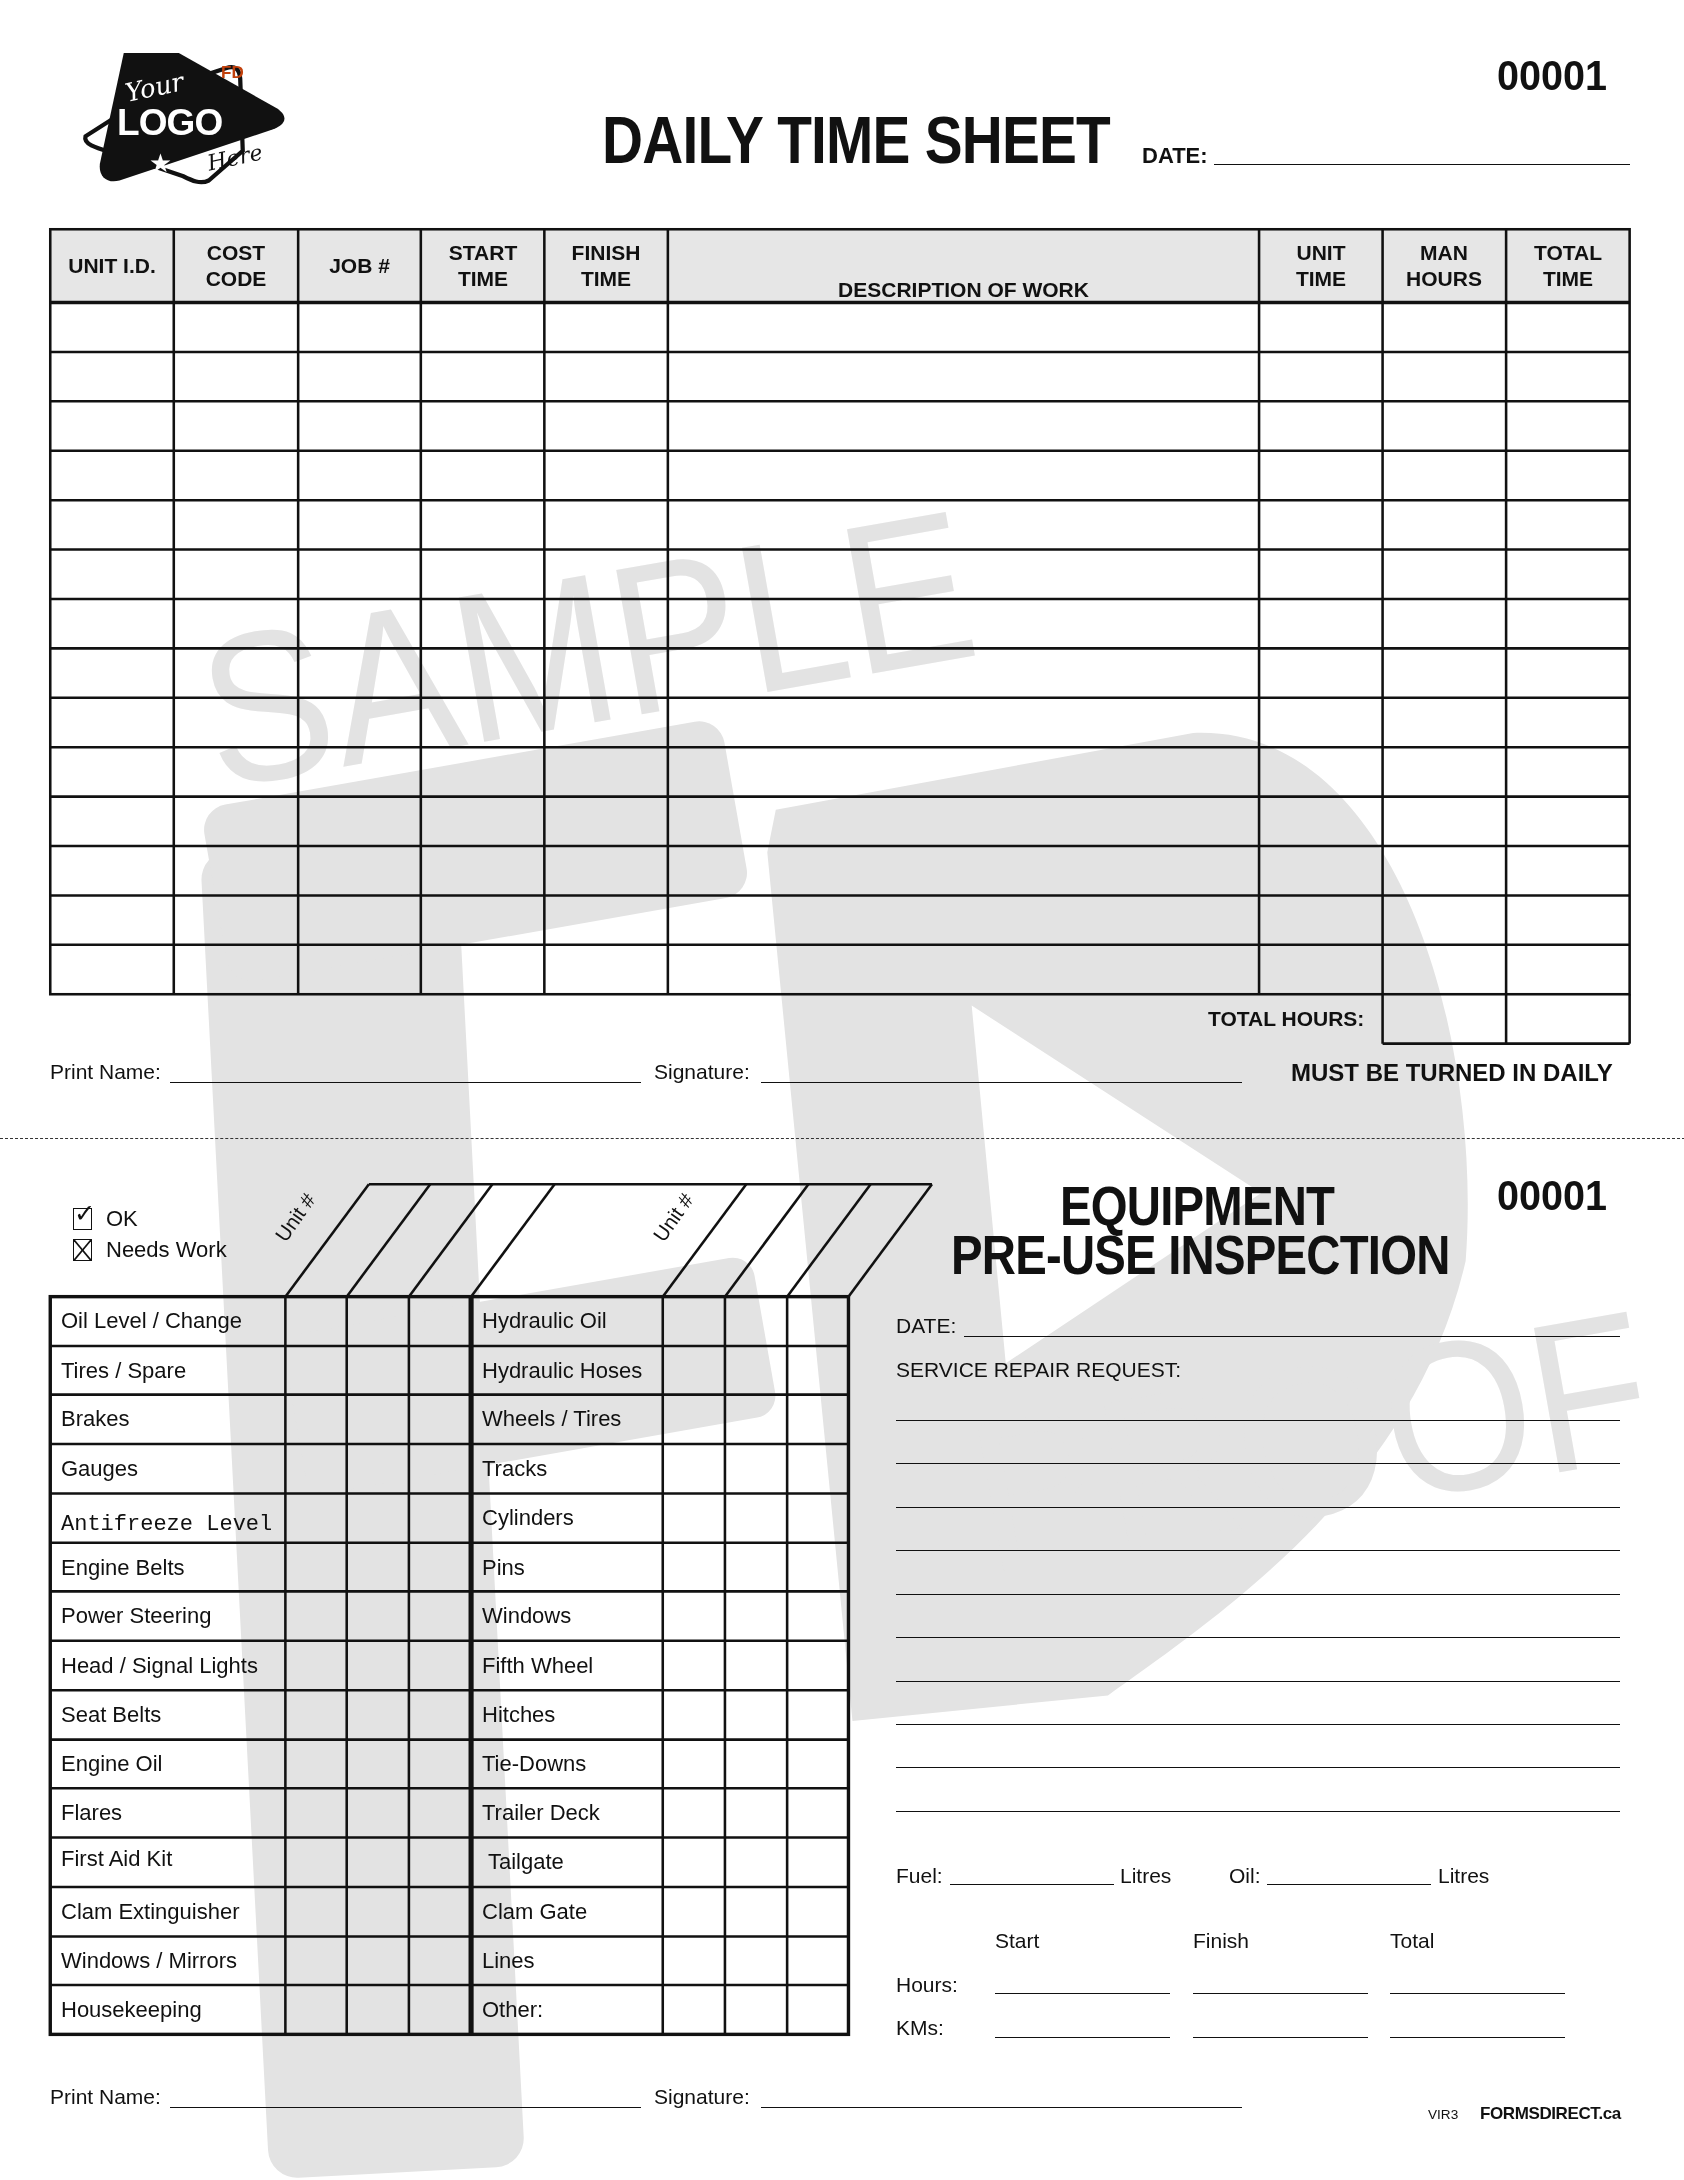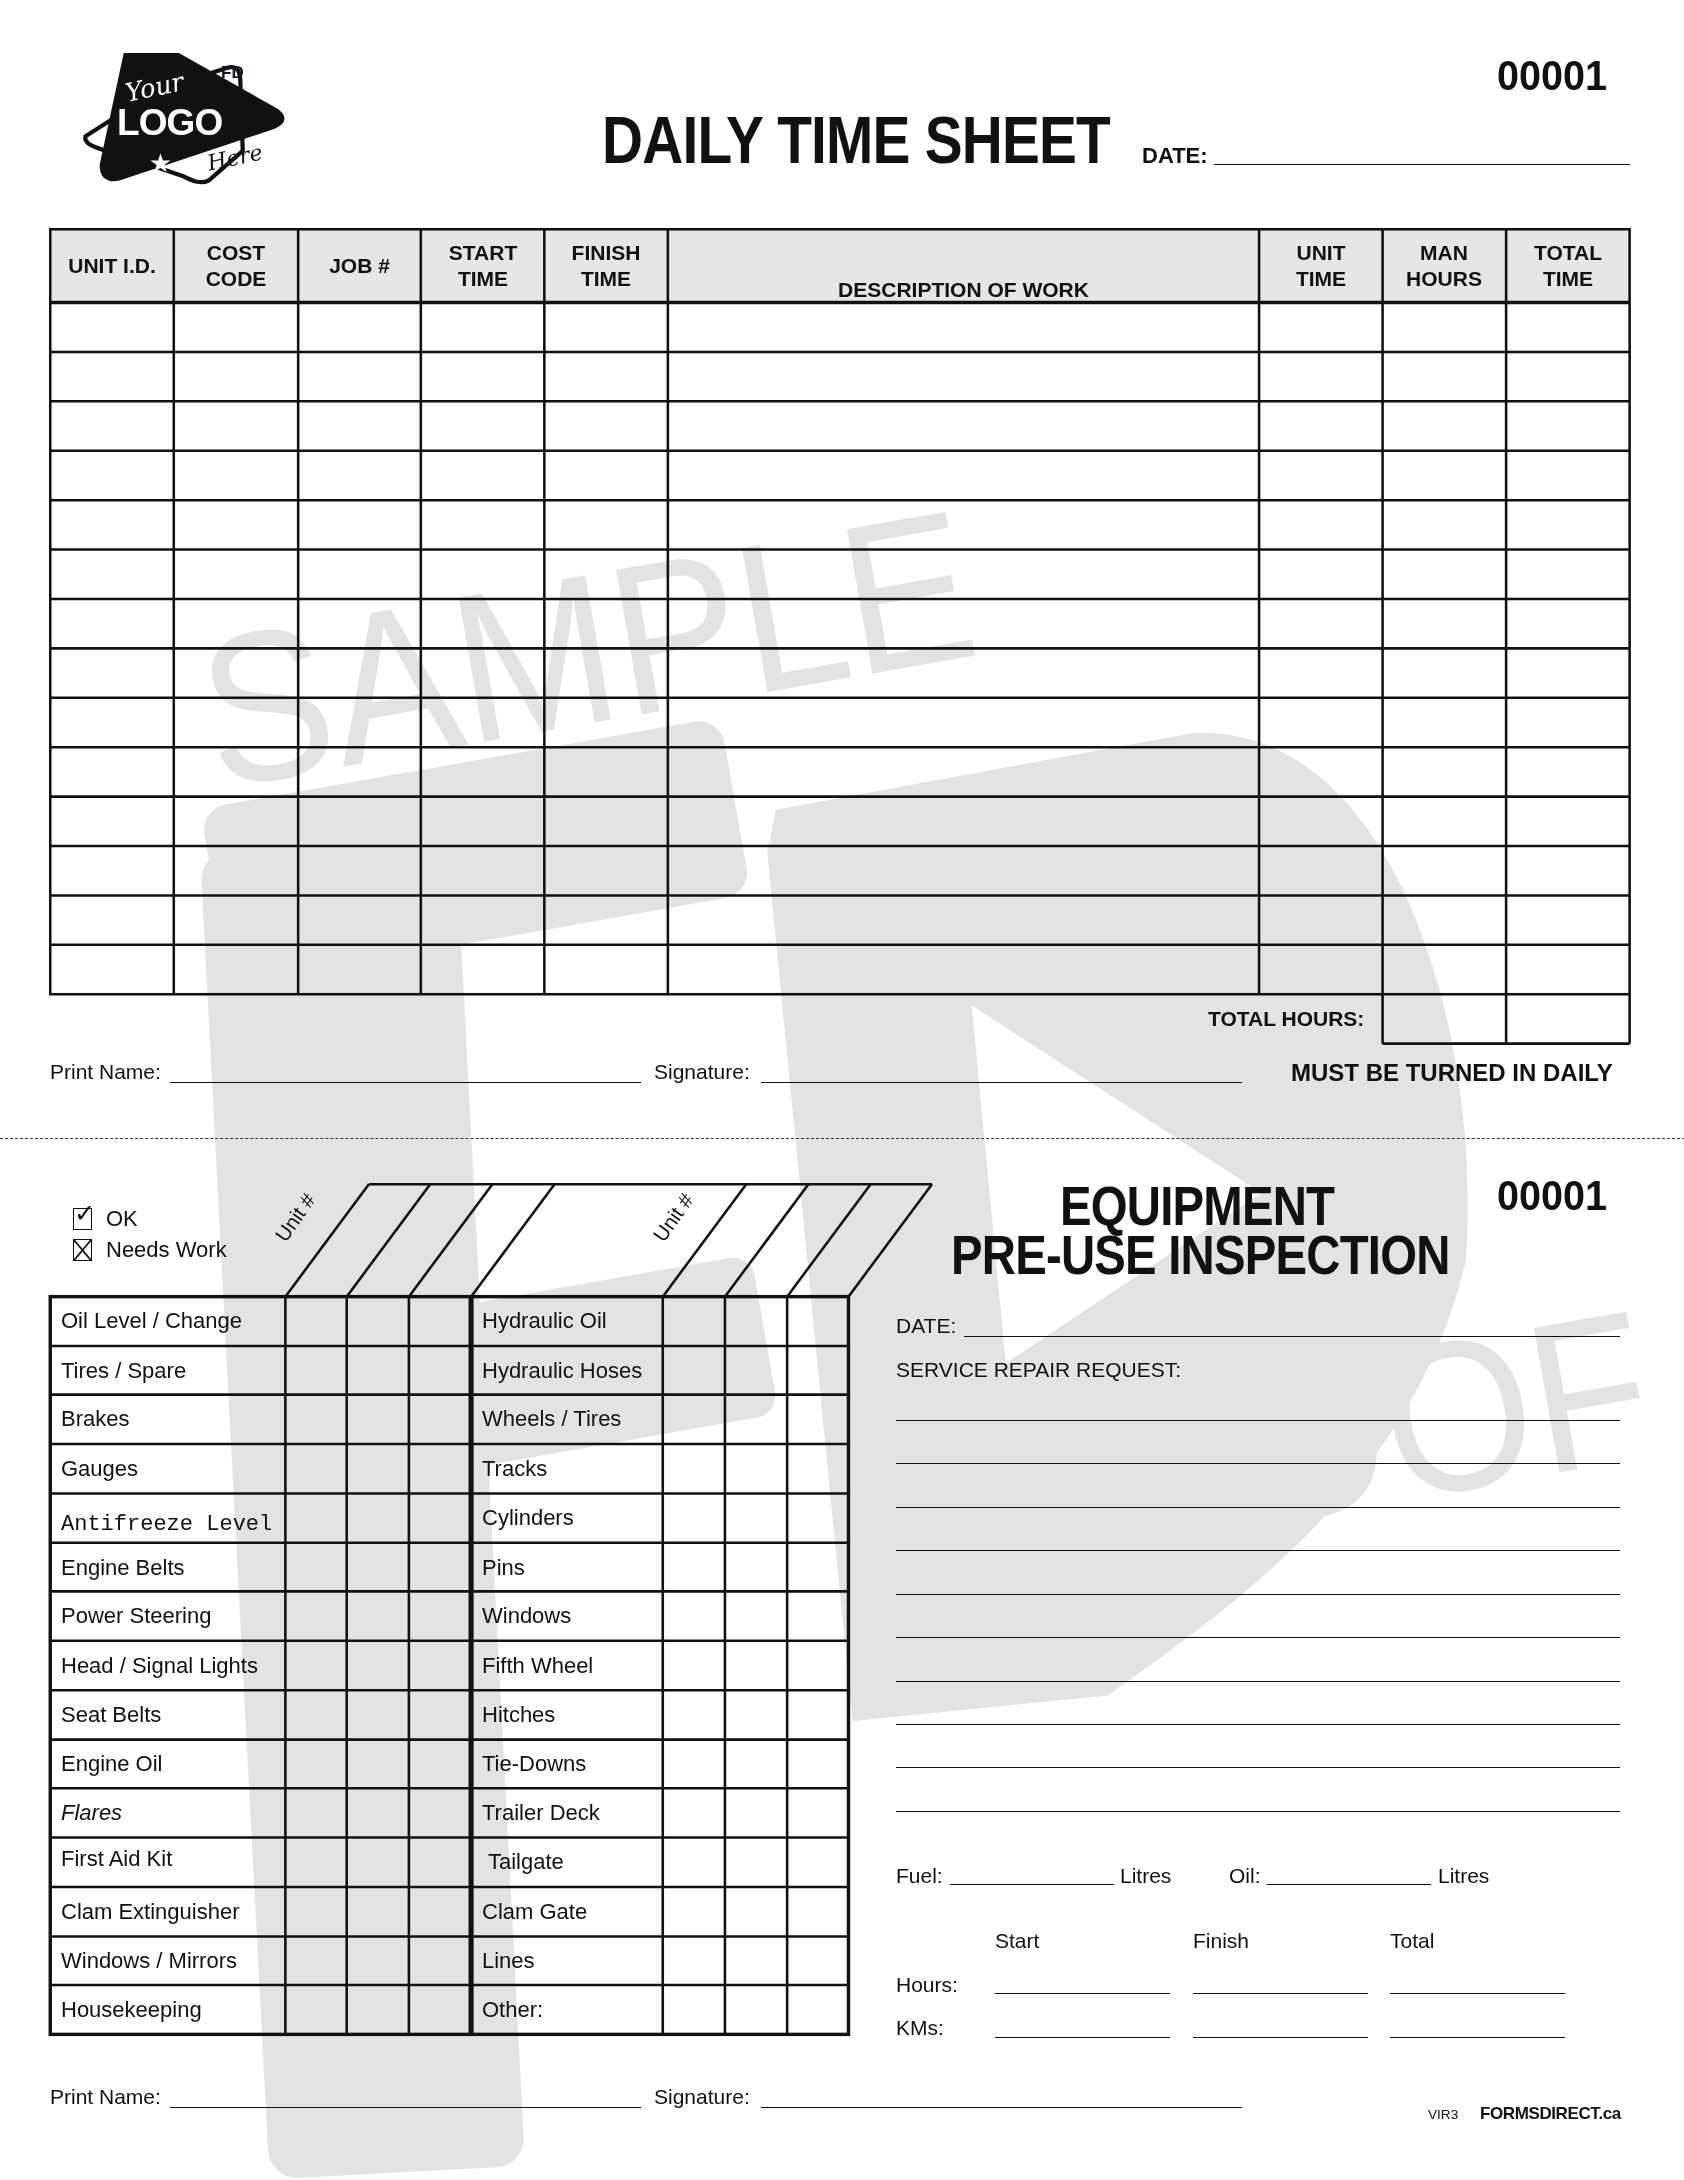--- a/index.html
+++ b/index.html
@@ -35,21 +35,21 @@
 </div>
 
 <div class="abs" style="left:81px;top:53px;width:213px;height:136px;z-index:2;">
   <svg width="213" height="136" viewBox="0 0 250 160">
     <path d="M40,118 C20,112 2,108 5,98 L88,45 L170,18 C182,14 186,20 187,30 L190,115 L150,150 C140,155 130,150 120,145 Z" fill="none" stroke="#111" stroke-width="5"></path>
     <path d="M50,30 C60,10 75,8 90,16 L230,95 C245,105 240,115 225,120 L45,180 C30,184 20,175 22,160 Z" fill="#111" transform="translate(0,-30)"></path>
   </svg>
   <div class="abs" style="left:44px;top:19px;color:#fff;font-family:'DejaVu Serif',serif;font-style:italic;font-size:25.6px;transform:rotate(-12deg);">Your</div>
   <div class="abs" style="left:36px;top:49px;color:#fff;font-weight:700;font-size:37px;letter-spacing:-0.9px;">LOGO</div>
   <div class="abs" style="left:126px;top:92px;color:#111;font-family:'DejaVu Serif',serif;font-style:italic;font-size:22px;transform:rotate(-12deg);">Here</div>
-  <div class="abs" style="left:140px;top:10.2px;color:#0f172a;font-weight:700;font-size:17px;">FD</div>
+  <div class="abs" style="left:140px;top:10.2px;color:#c2410c;font-weight:700;font-size:17px;">FD</div>
   <div class="abs" style="left:68px;top:95px;color:#fff;font-size:25.6px;">★</div>
 </div>
 
 <div class="abs title" style="left:602px;top:102px;font-size:66px;z-index:2;">DAILY TIME SHEET</div>
 <div class="abs serial" style="left:1497px;top:51px;z-index:2;">00001</div>
 <div class="lbl bold" style="left:1142px;top:143px;font-size:22px;">DATE:</div>
 <div class="line" style="left:1214px;top:164px;width:416px;z-index:2;"></div>
 
 <svg class="grid" width="1685" height="2181" viewBox="0 0 1978 2560">
   <rect x="59" y="269" width="1854" height="86" fill="#e6e6e6"></rect>
@@ -199,21 +199,21 @@
   <div class="cl-cell" style="left:50px;top:1296px;width:235px;height:49px;">Oil Level / Change</div>
   <div class="cl-cell" style="left:50px;top:1346px;width:235px;height:49px;">Tires / Spare</div>
   <div class="cl-cell" style="left:50px;top:1394px;width:235px;height:49px;">Brakes</div>
   <div class="cl-cell" style="left:50px;top:1444px;width:235px;height:49px;">Gauges</div>
   <div class="cl-cell" style="left:50px;top:1493px;width:235px;height:63px;font-family:Liberation Mono, monospace;">Antifreeze Level</div>
   <div class="cl-cell" style="left:50px;top:1543px;width:235px;height:49px;">Engine Belts</div>
   <div class="cl-cell" style="left:50px;top:1591px;width:235px;height:49px;">Power Steering</div>
   <div class="cl-cell" style="left:50px;top:1641px;width:235px;height:49px;">Head / Signal Lights</div>
   <div class="cl-cell" style="left:50px;top:1690px;width:235px;height:49px;">Seat Belts</div>
   <div class="cl-cell" style="left:50px;top:1739px;width:235px;height:49px;">Engine Oil</div>
-  <div class="cl-cell" style="left:50px;top:1788px;width:235px;height:49px;font-style:italic;">Flares</div>
+  <div class="cl-cell" style="left:50px;top:1788px;width:235px;height:49px;">Flares</div>
   <div class="cl-cell" style="left:50px;top:1837px;width:235px;height:43px;">First Aid Kit</div>
   <div class="cl-cell" style="left:50px;top:1887px;width:235px;height:49px;">Clam Extinguisher</div>
   <div class="cl-cell" style="left:50px;top:1936px;width:235px;height:49px;">Windows / Mirrors</div>
   <div class="cl-cell" style="left:50px;top:1985px;width:235px;height:49px;">Housekeeping</div>
 </div>
 <div>
   <div class="cl-cell" style="left:471px;top:1296px;width:192px;height:49px;">Hydraulic Oil</div>
   <div class="cl-cell" style="left:471px;top:1346px;width:192px;height:49px;">Hydraulic Hoses</div>
   <div class="cl-cell" style="left:471px;top:1394px;width:192px;height:49px;">Wheels / Tires</div>
   <div class="cl-cell" style="left:471px;top:1444px;width:192px;height:49px;">Tracks</div>

